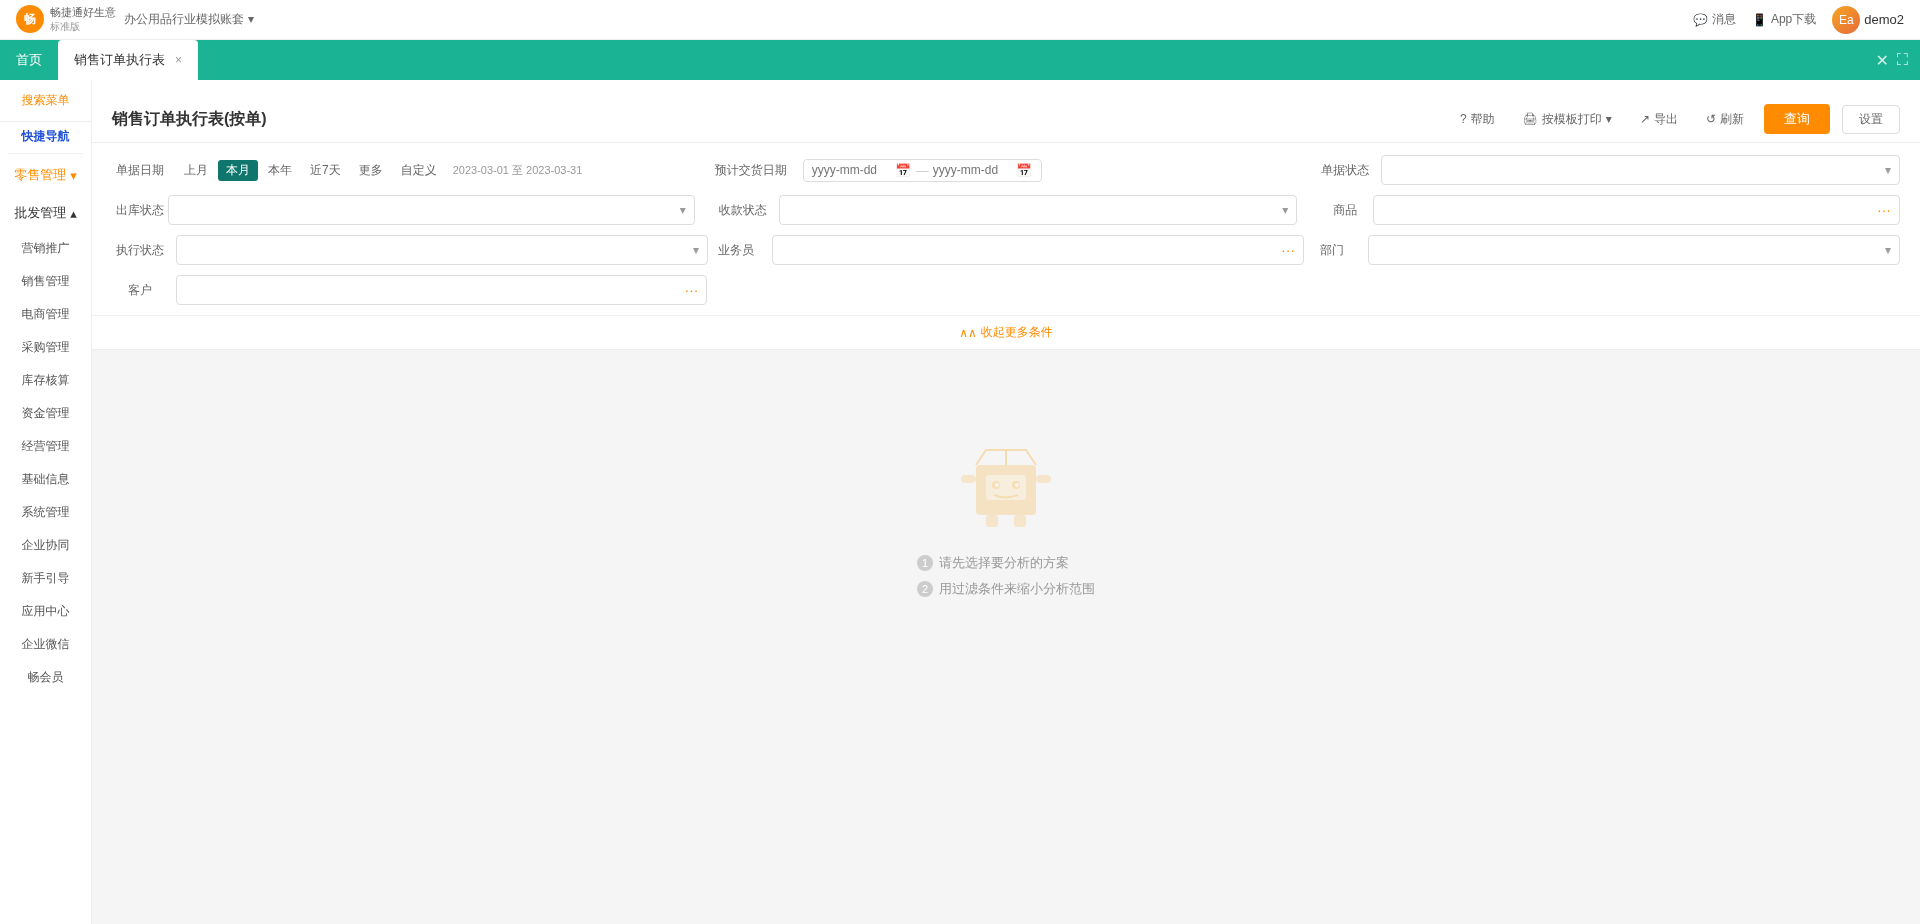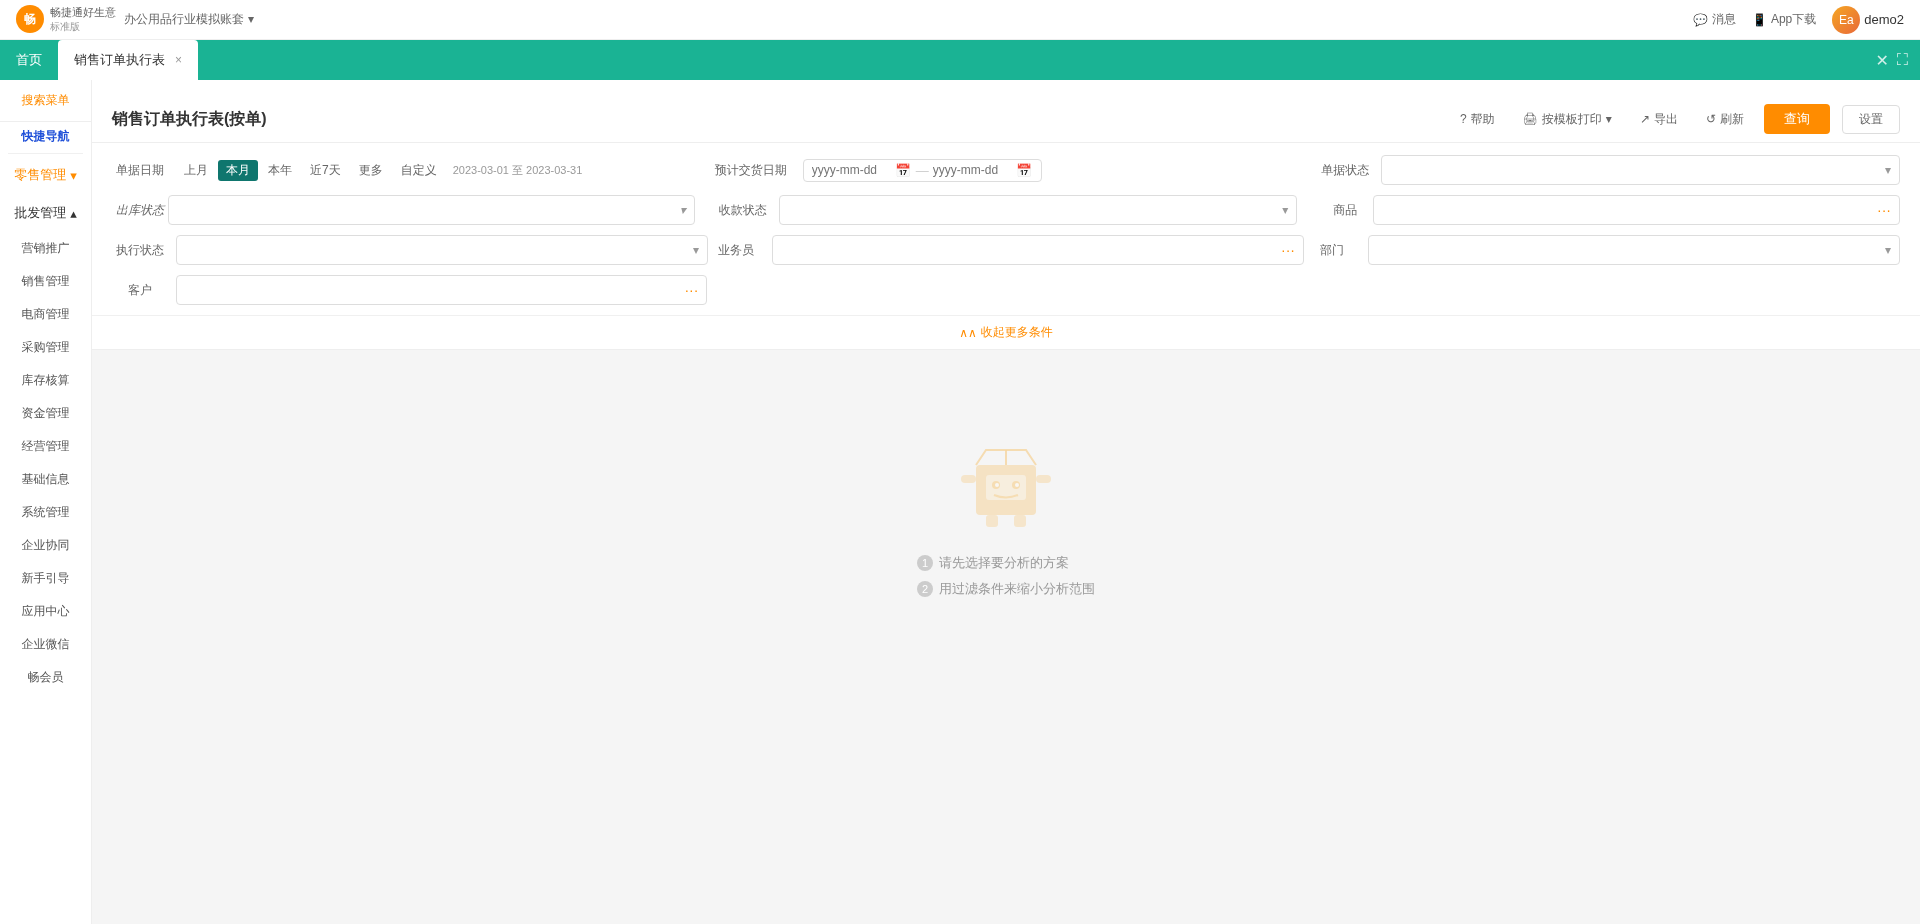--- a/index.html
+++ b/index.html
@@ -585,21 +585,21 @@
             <div class="filter-cell-control" style="flex:1;">
               <span></span>
               <span style="color:#999;">▾</span>
             </div>
           </div>
 
         </div>
 
         <div style="display:flex; align-items:center; padding: 10px 20px 0; gap:20px;">
 
-          <div style="display:flex; align-items:center; flex:1;font-style:italic;">
+          <div style="display:flex; align-items:center; flex:1;">
             <span class="filter-label">出库状态</span>
             <div class="filter-cell-control" style="flex:1;">
               <span></span>
               <span style="color:#999;">▾</span>
             </div>
           </div>
 
           <div style="display:flex; align-items:center; gap:8px; flex:1;">
             <span class="filter-label">收款状态</span>
             <div class="filter-cell-control" style="flex:1;">

